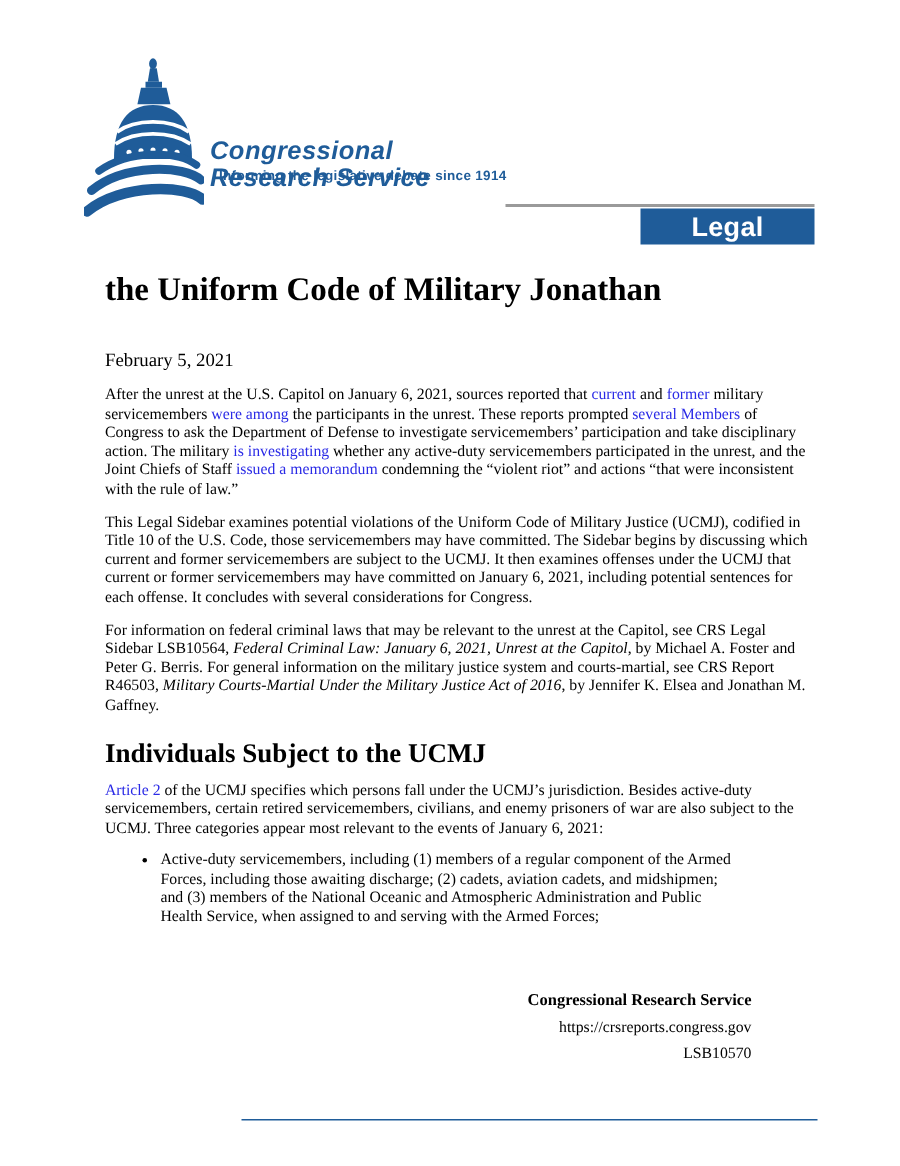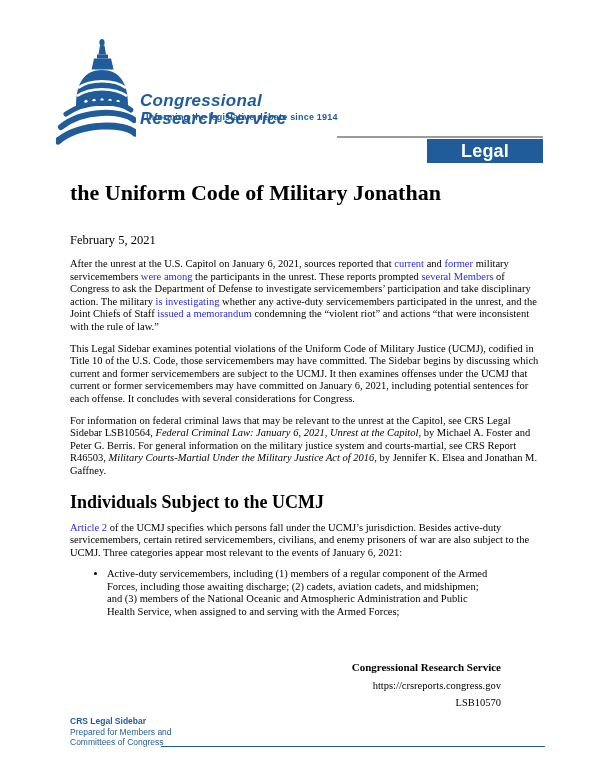--- a/index.html
+++ b/index.html
@@ -142,20 +142,15 @@
       <li><span>Active-duty servicemembers, including (1) members of a regular component of the Armed Forces, including those awaiting discharge; (2) cadets, aviation cadets, and midshipmen; and (3) members of the National Oceanic and Atmospheric Administration and Public Health Service, when assigned to and serving with the Armed Forces;</span></li>
     </ul>
   </div>
 
   <div class="footer-right">
     <div class="org">Congressional Research Service</div>
     <div>https://crsreports.congress.gov</div>
     <div>LSB10570</div>
   </div>
 
-  <div class="footer-left">
-    <div class="fl-bold">CRS Legal Sidebar</div>
-    <div>Prepared for Members and</div>
-    <div>Committees of Congress</div>
-  </div>
   <div class="footer-line"></div>
 
 </div>
 
 </body></html>

